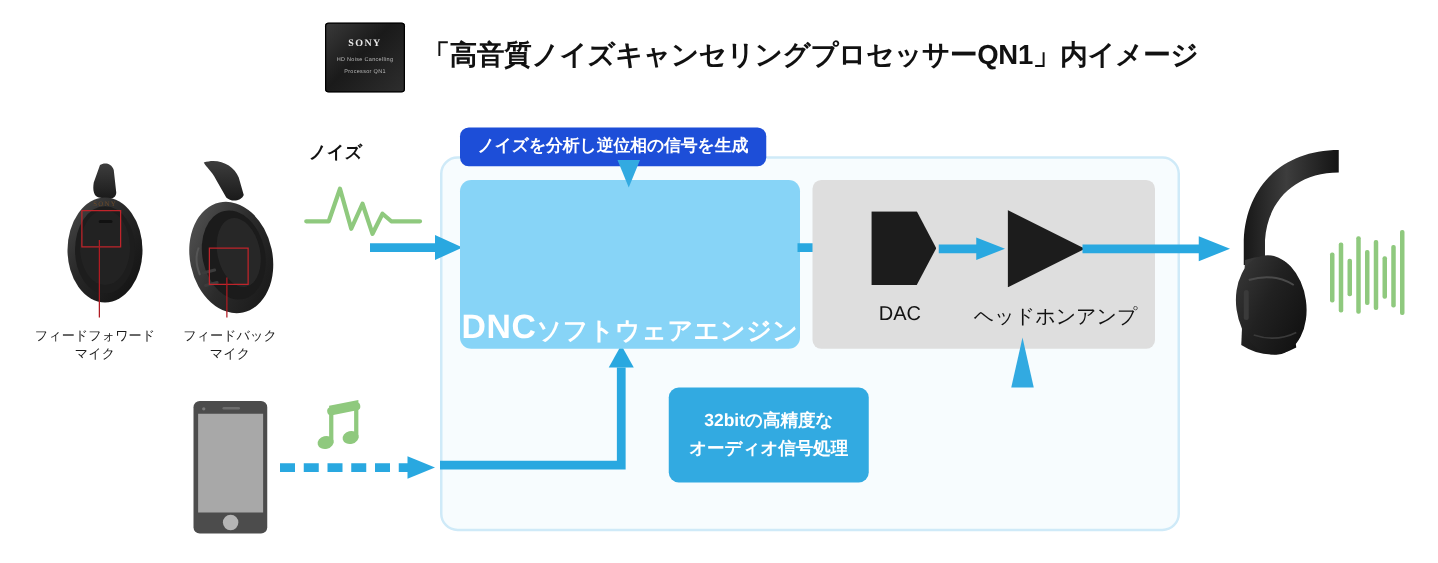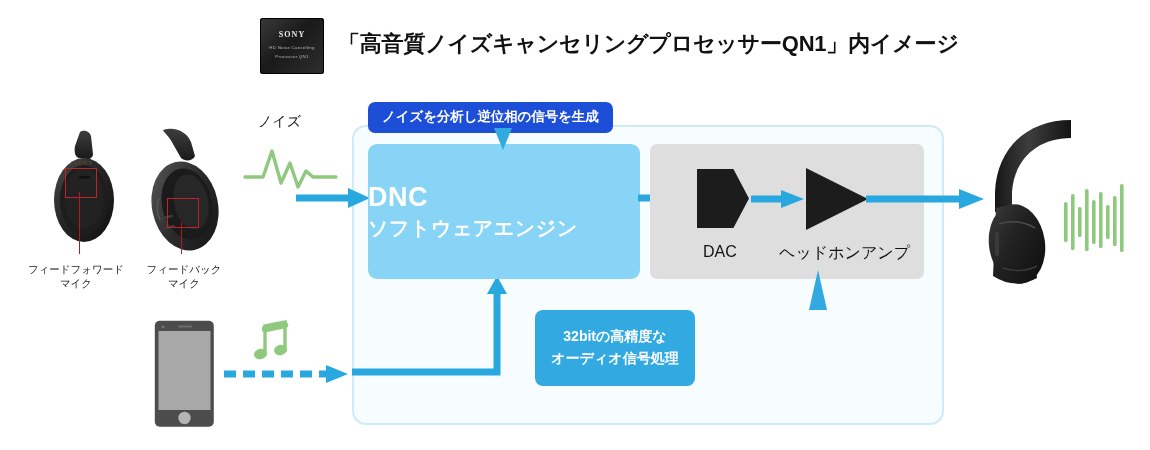--- a/index.html
+++ b/index.html
@@ -46,41 +46,41 @@
   .mic-label.fb{left:134px;top:262px;width:100px;}
   .leader{position:absolute;width:1px;background:#b01b22;}
   .leader.ff{left:79px;top:192px;height:62px;}
   .leader.fb{left:181px;top:222px;height:32px;}
   .mic-box{position:absolute;border:1.4px solid #c0242b;}
   .mic-box.ff{left:65px;top:168px;width:30px;height:28px;}
   .mic-box.fb{left:167px;top:198px;width:30px;height:28px;}
 
   
   .noise-label{
-    position:absolute;left:258px;top:113px;font-size:14px;font-weight:normal;
+    position:absolute;left:247px;top:113px;font-size:14px;font-weight:bold;
     color:#111;letter-spacing:0px;
   }
   .noise-wave{position:absolute;left:243px;top:143px;}
 
   
   .phone{position:absolute;left:154px;top:320px;width:61px;height:108px;}
   .note{position:absolute;left:253px;top:320px;}
   .dashed-arrow{position:absolute;left:222px;top:364px;}
 
   
   .outer{
     position:absolute;left:352px;top:125px;width:588px;height:296px;
     background:#f7fcfe;border:2px solid #cfeaf8;border-radius:14px;
   }
 
   
   .dnc{
     position:absolute;left:368px;top:144px;width:272px;height:135px;
     background:#87d4f7;border-radius:9px;
-    display:flex;flex-direction:column;align-items:flex-start;justify-content:center;
+    display:flex;align-items:flex-end;justify-content:center;
     color:#ffffff;font-weight:bold;
   }
   .dnc-l1{font-size:27px;line-height:1.25;letter-spacing:.5px;}
   .dnc-l2{font-size:20px;line-height:1.4;letter-spacing:.5px;}
 
   
   .callout-top{
     position:absolute;left:368px;top:102px;
     background:#1d4ed8;border-radius:7px;
     padding:6px 14px 7px 14px;

